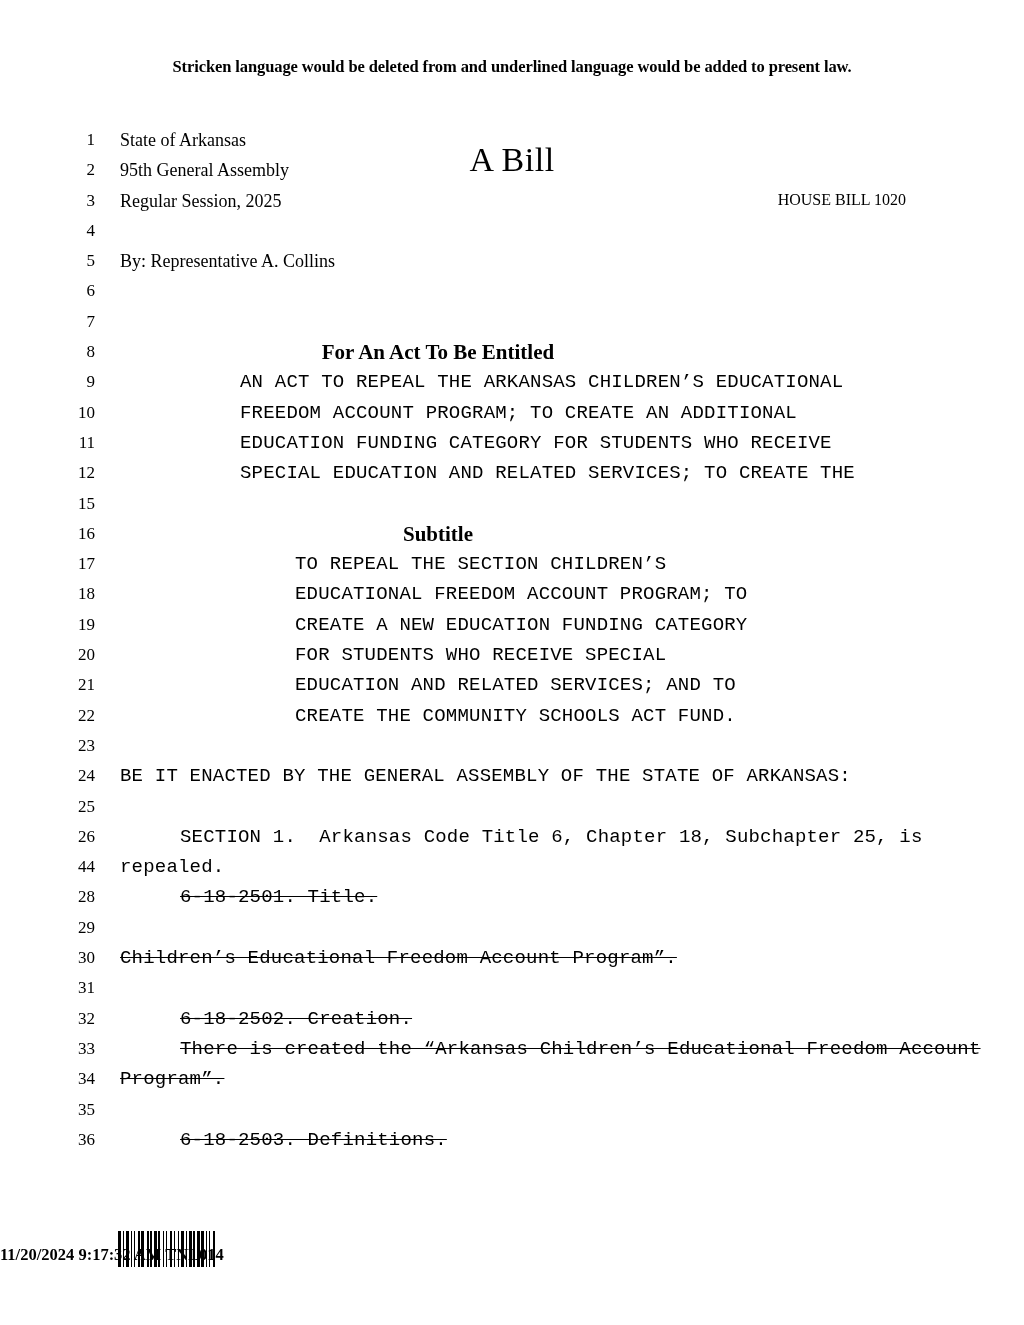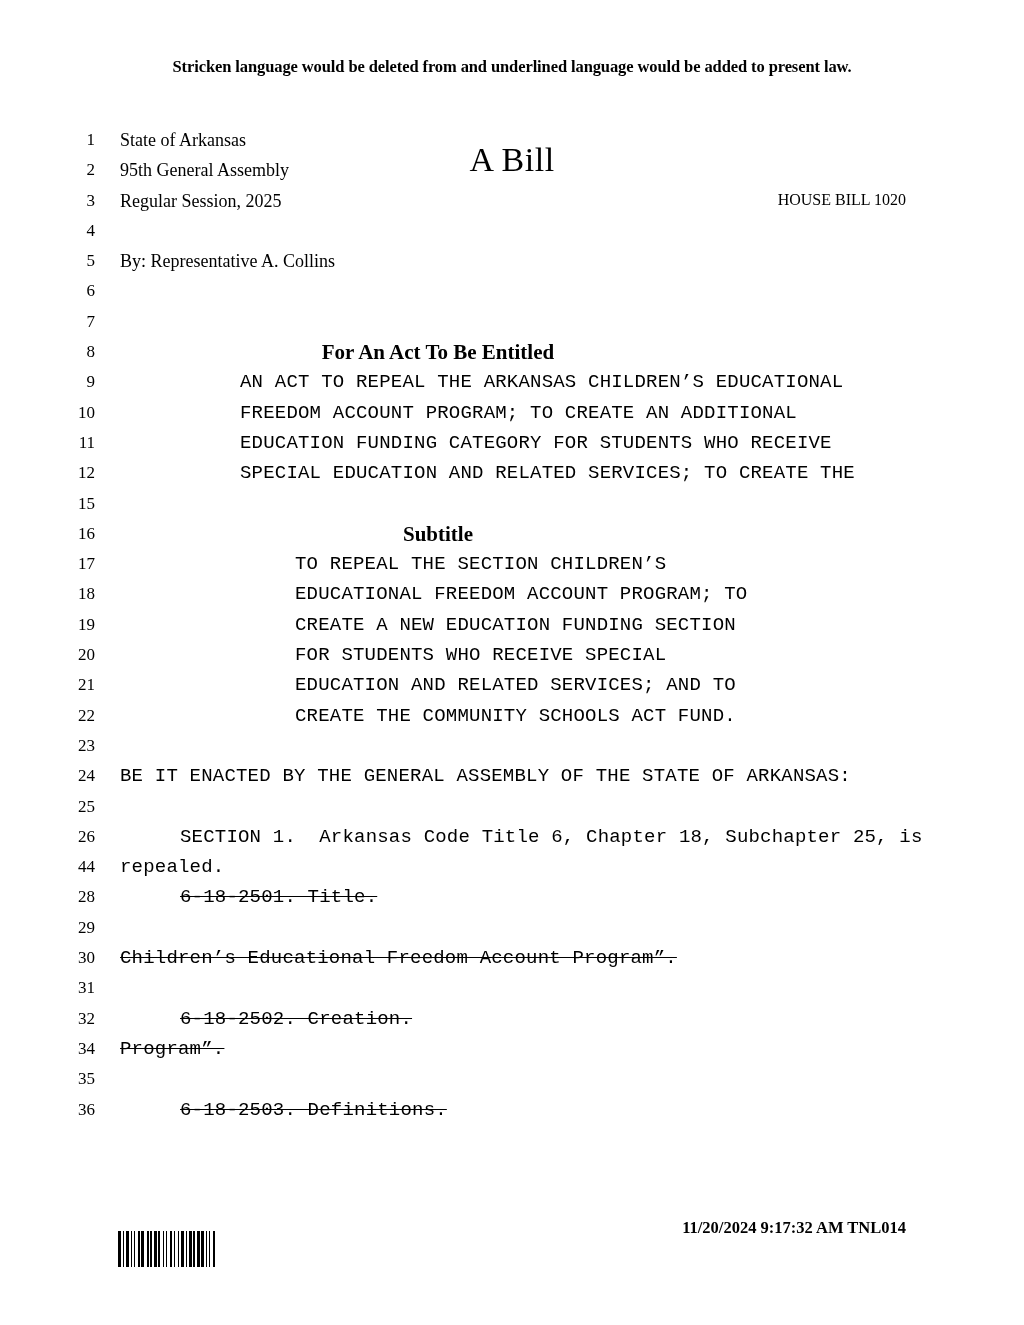--- a/index.html
+++ b/index.html
@@ -125,24 +125,24 @@
     display: flex;
     align-items: flex-start;
   }
   #footer-barcode span {
     display: block;
     height: 36px;
     background: #000;
   }
   #footer-stamp {
     position: absolute;
-    top: 1218px;
+    top: 1245px;
     left: 0;
     width: 906px;
-    text-align: right;
+    text-align: left;
     font-family: "Liberation Serif", "DejaVu Serif", serif;
     font-weight: bold;
     font-size: 16.5px;
   }
 </style>
 </head>
 <body>
 
 <div id="page">
 
@@ -212,21 +212,21 @@
       <div class="line">
         <div class="lineno">17</div>
         <div class="content mono x295">TO REPEAL THE SECTION CHILDREN’S</div>
       </div>
       <div class="line">
         <div class="lineno">18</div>
         <div class="content mono x295">EDUCATIONAL FREEDOM ACCOUNT PROGRAM; TO</div>
       </div>
       <div class="line">
         <div class="lineno">19</div>
-        <div class="content mono x295">CREATE A NEW EDUCATION FUNDING SECTION</div>
+        <div class="content mono x295">CREATE A NEW EDUCATION FUNDING CATEGORY</div>
       </div>
       <div class="line">
         <div class="lineno">20</div>
         <div class="content mono x295">FOR STUDENTS WHO RECEIVE SPECIAL</div>
       </div>
       <div class="line">
         <div class="lineno">21</div>
         <div class="content mono x295">EDUCATION AND RELATED SERVICES; AND TO</div>
       </div>
       <div class="line">
@@ -266,20 +266,24 @@
       </div>
       <div class="line">
         <div class="lineno">31</div>
         <div class="content mono x120"></div>
       </div>
       <div class="line">
         <div class="lineno">32</div>
         <div class="content mono x180 struck">6-18-2502. Creation.</div>
       </div>
       <div class="line">
+        <div class="lineno">33</div>
+        <div class="content mono x180 struck">There is created the “Arkansas Children’s Educational Freedom Account</div>
+      </div>
+      <div class="line">
         <div class="lineno">34</div>
         <div class="content mono x120 struck">Program”.</div>
       </div>
       <div class="line">
         <div class="lineno">35</div>
         <div class="content mono x120"></div>
       </div>
       <div class="line">
         <div class="lineno">36</div>
         <div class="content mono x180 struck">6-18-2503. Definitions.</div>

